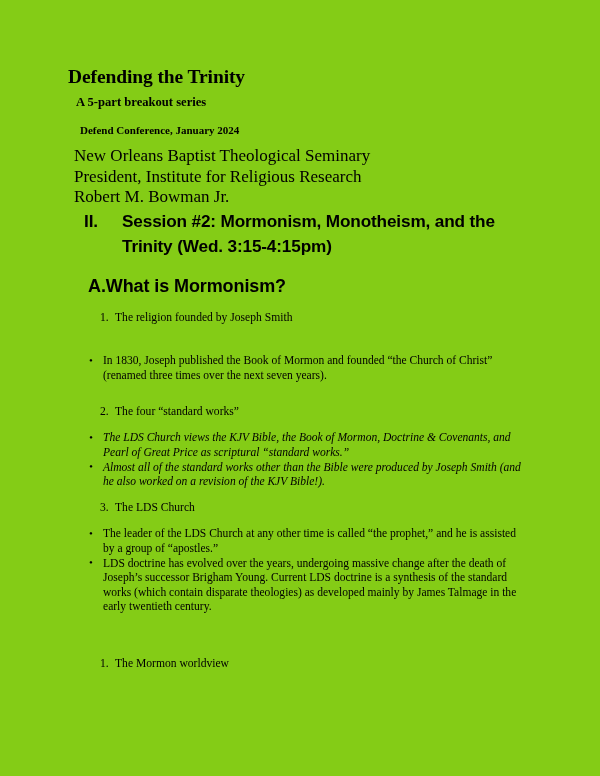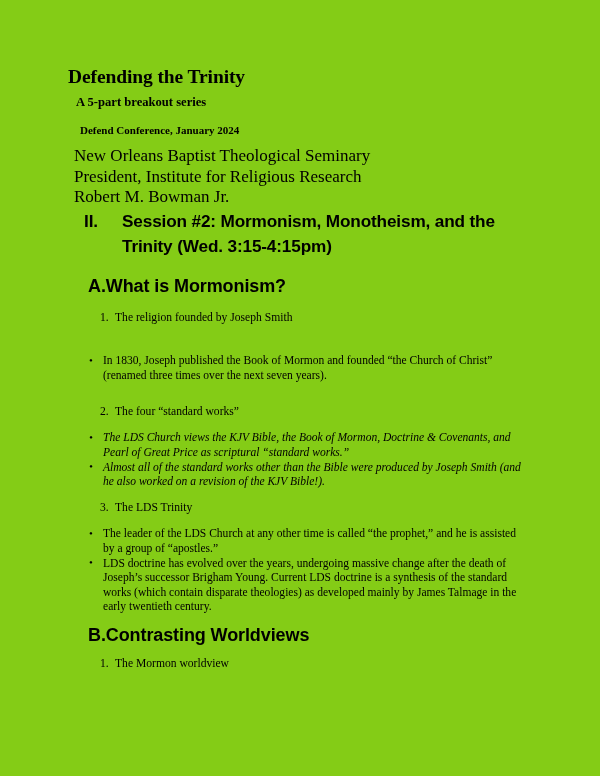--- a/index.html
+++ b/index.html
@@ -189,27 +189,26 @@
     <span class="n">2.</span>
     <span class="t">The four “standard works”</span>
   </div>
   <ul class="bullets" id="bul-2">
     <li>The LDS Church views the KJV Bible, the Book of Mormon, Doctrine &amp; Covenants, and Pearl of Great Price as scriptural “standard works.”</li>
     <li>Almost all of the standard works other than the Bible were produced by Joseph Smith (and he also worked on a revision of the KJV Bible!).</li>
   </ul>
 
   <div class="num-item" id="num-3">
     <span class="n">3.</span>
-    <span class="t">The LDS Trinity</span>
+    <span class="t">The LDS Church</span>
   </div>
   <ul class="bullets" id="bul-3">
     <li>The leader of the LDS Church at any other time is called “the prophet,” and he is assisted by a group of “apostles.”</li>
     <li>LDS doctrine has evolved over the years, undergoing massive change after the death of Joseph’s successor Brigham Young. Current LDS doctrine is a synthesis of the standard works (which contain disparate theologies) as developed mainly by James Talmage in the early twentieth century.</li>
   </ul>
 
-  <div class="heading-alpha" id="heading-b">B.Contrasting Worldviews</div>
 
   <div class="num-item" id="num-4">
     <span class="n">1.</span>
     <span class="t">The Mormon worldview</span>
   </div>
 
 </div>
 
 </body></html>

